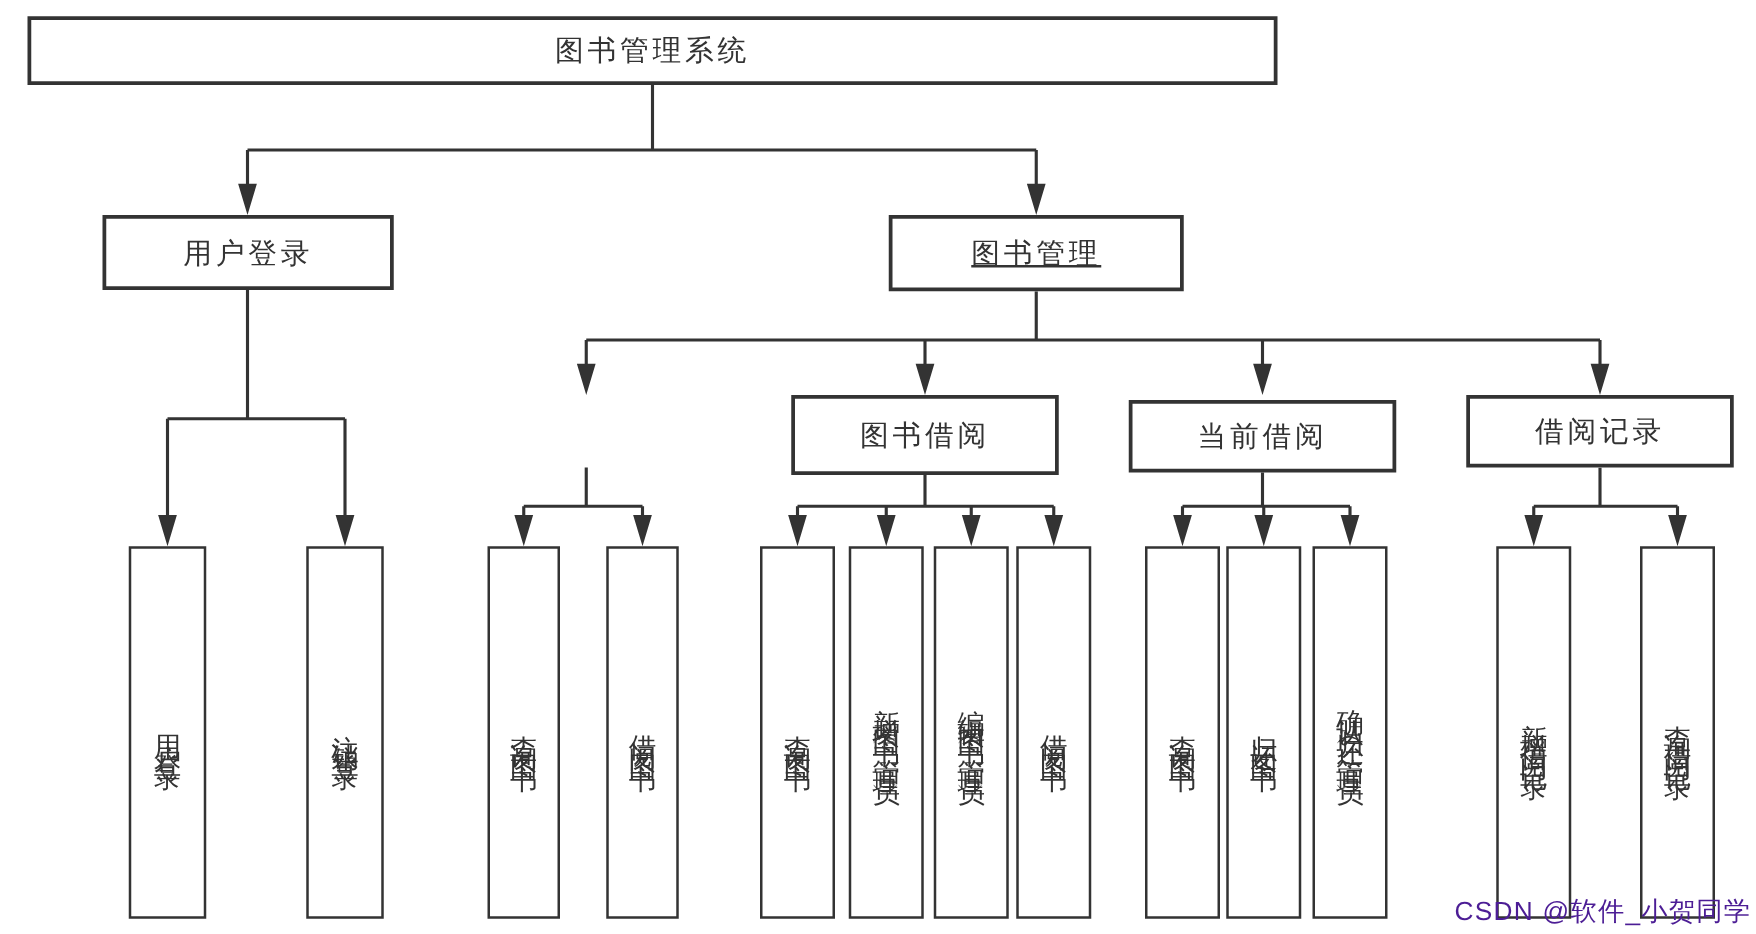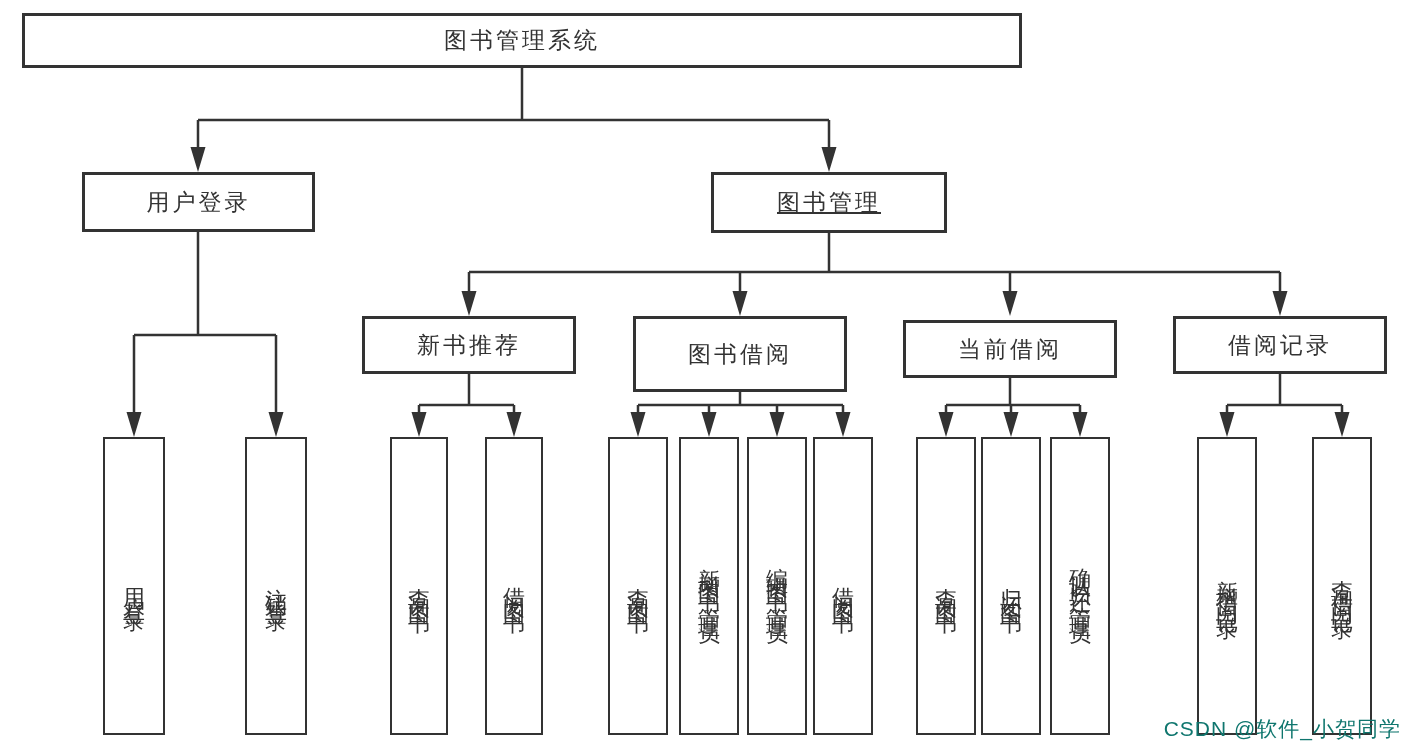--- a/index.html
+++ b/index.html
@@ -45,21 +45,21 @@
     letter-spacing: 8px;
     border-width: 2.5px;
     white-space: normal;
   }
   .watermark {
     position: absolute;
     right: 4px;
     bottom: 4px;
     font-size: 21px;
     letter-spacing: 1px;
-    color: #0f766e;
+    color: #4c1d95;
     z-index: 3;
   }
 </style>
 </head>
 <body>
 
 <div class="canvas">
 
   <svg class="connectors" width="1405" height="747" viewBox="0 0 1405 747">
     <path fill="none" stroke="#333333" stroke-width="2.5" d="M522 68 V120
@@ -114,22 +114,21 @@
              M1072.5 412 L1087.5 412 L1080 437 Z
              M1219.5 412 L1234.5 412 L1227 437 Z
              M1334.5 412 L1349.5 412 L1342 437 Z"></path>
   </svg>
 
   <div class="box" style="left:22px; top:13px; width:1000px; height:55px;">图书管理系统</div>
 
   <div class="box" style="left:82px; top:172px; width:233px; height:60px;">用户登录</div>
   <div class="box" style="left:711px; top:172px; width:236px; height:61px;text-decoration:underline;">图书管理</div>
 
-  <div class="box" style="left:362px; top:316px; width:214px; height:58px;">新书推荐</div>
-  <div class="box" style="left:633px; top:316px; width:214px; height:76px;">图书借阅</div>
+  <div class="box" style="left:633px; top:316px; width:214px; height:64px;">图书借阅</div>
   <div class="box" style="left:903px; top:320px; width:214px; height:58px;">当前借阅</div>
   <div class="box" style="left:1173px; top:316px; width:214px; height:58px;">借阅记录</div>
 
   <div class="box v" style="left:103px; top:437px; width:62px; height:298px;">用户登录</div>
   <div class="box v" style="left:245px; top:437px; width:62px; height:298px;">注销登录</div>
 
   <div class="box v" style="left:390px; top:437px; width:58px; height:298px;">查询图书</div>
   <div class="box v" style="left:485px; top:437px; width:58px; height:298px;">借阅图书</div>
 
   <div class="box v" style="left:608px; top:437px; width:60px; height:298px;">查询图书</div>

